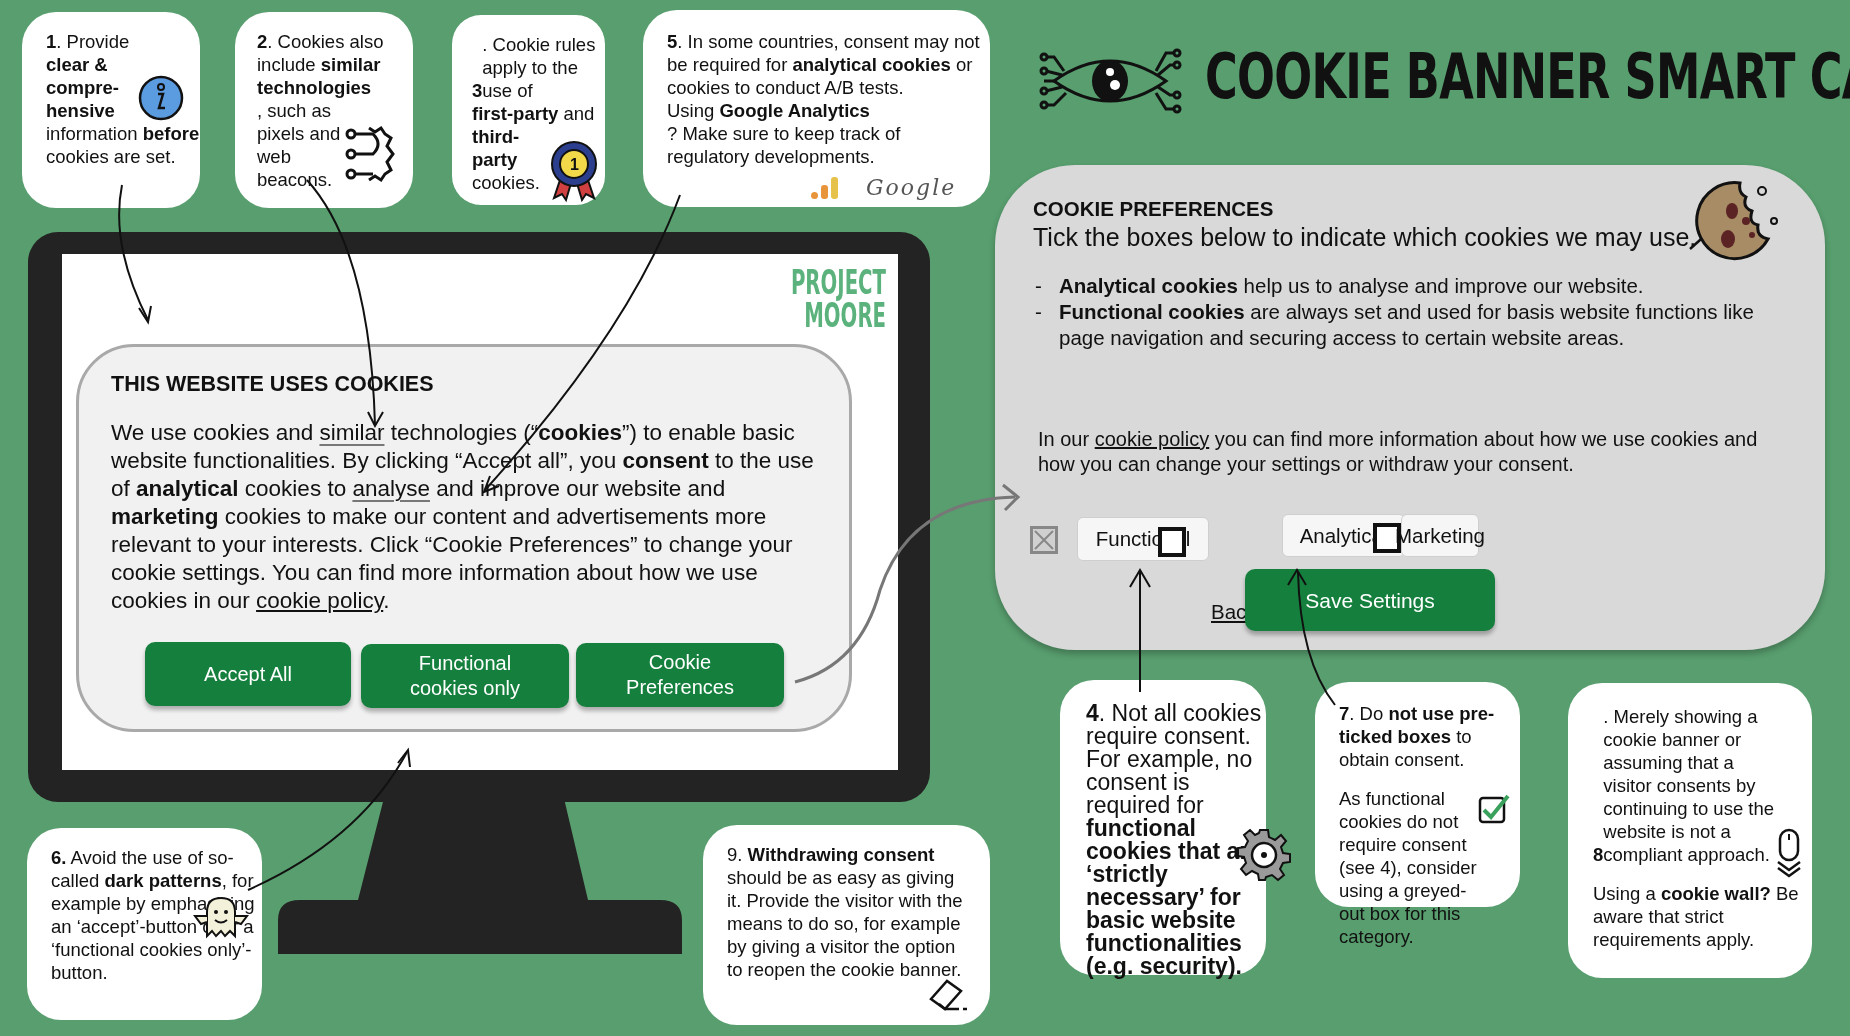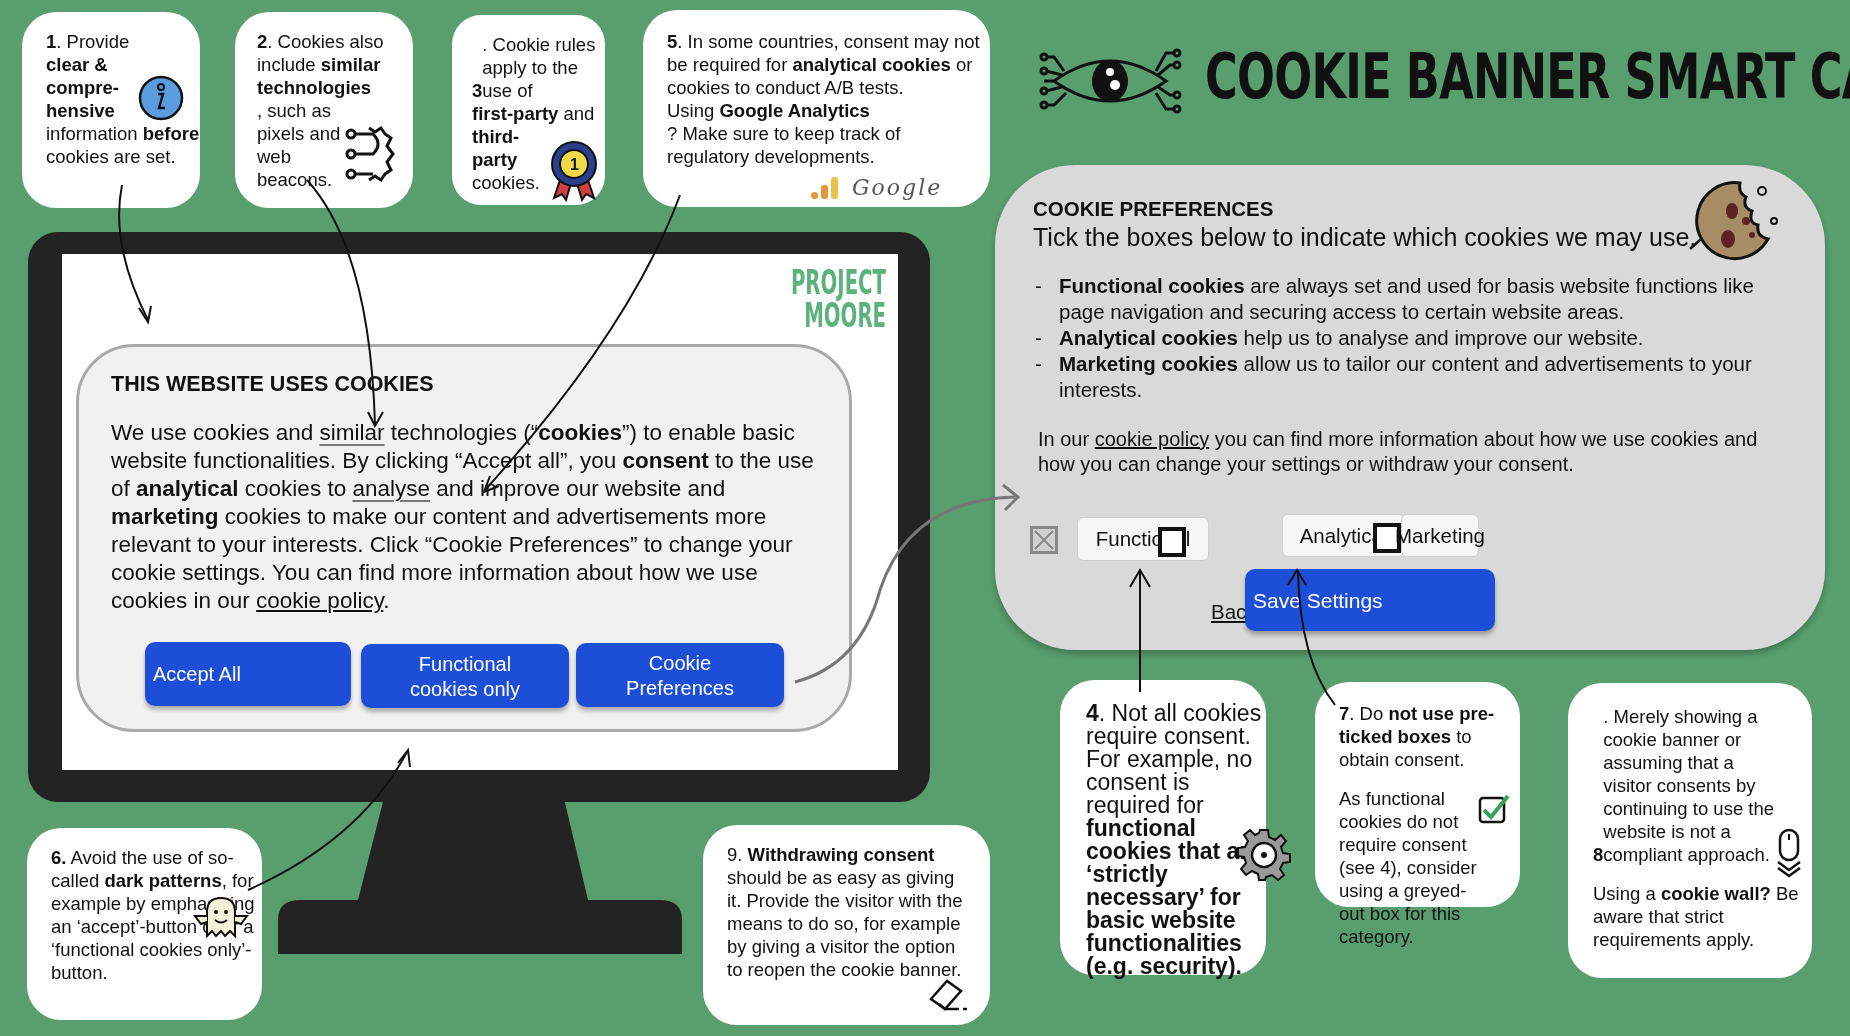--- a/index.html
+++ b/index.html
@@ -16,23 +16,23 @@
              border-radius:30px; }
   .screen { position:absolute; left:34px; top:22px; width:836px; height:516px; background:#fff; }
   .pm { position:absolute; right:12px; top:12px; color:#5bb27c; font-family:"DejaVu Sans", sans-serif;
         font-weight:bold; font-size:34px; line-height:33px; text-align:right; transform:scaleX(0.58);
         transform-origin:right top; }
   .banner { position:absolute; left:14px; top:90px; width:776px; height:388px; background:#f1f1f1;
             border:3px solid #a9a9a9; border-radius:58px; box-sizing:border-box; }
   .banner-h { position:absolute; left:32px; top:25px; font-weight:bold; font-size:21.5px; }
   .banner-body { position:absolute; left:32px; top:72px; width:720px; font-size:22.5px; line-height:28px; }
   .u { text-decoration:underline; text-decoration-color:#777; text-decoration-thickness:2px; text-underline-offset:4px; }
-  .btn { position:absolute; background:#1d4ed8; color:#fff; border-radius:10px; font-size:20px;
-         line-height:25px; text-align:center; display:flex; align-items:center; 
-         box-shadow:0 4px 4px rgba(0,0,0,0.28); box-sizing:border-box; padding:8px 8px; }
+  .btn { position:absolute; background:#15803d; color:#fff; border-radius:10px; font-size:20px;
+         line-height:25px; text-align:center; display:flex; align-items:center; justify-content:center;
+         box-shadow:0 4px 4px rgba(0,0,0,0.28); box-sizing:border-box; padding:0 8px; }
   .pref { position:absolute; left:995px; top:165px; width:830px; height:485px; background:#d9d9d9;
           border-radius:80px; box-shadow:0 4px 6px rgba(0,0,0,0.25); }
   .pref-h { position:absolute; left:38px; top:32px; font-weight:bold; font-size:20.5px; }
   .pref-sub { position:absolute; left:38px; top:58px; font-size:25px; }
   .pref-list { position:absolute; left:38px; top:108px; width:760px; font-size:20.5px; line-height:26px; margin:0; padding:0; list-style:none; }
   .pref-list li { position:relative; padding-left:26px; }
   .pref-list li::before { content:"-"; position:absolute; left:2px; }
   .pref-policy { position:absolute; left:43px; top:262px; width:760px; font-size:20px; line-height:25px; }
   .chip { position:absolute; background:#f6f6f6; border:1.5px solid #cfcfcf; border-radius:6px;
           font-size:20.5px; display:flex; align-items:center; justify-content:center; box-sizing:border-box; }
@@ -115,21 +115,21 @@
 
 <div class="card" style="left:643px;top:10px;width:347px;height:197px;padding:20px 0 0 24px;">
   <b>5</b><span>. In some countries, consent may not be required for </span><b>analytical cookies</b><span> or cookies to conduct A/B tests.</span><br>
   <span>Using </span><b>Google Analytics</b><span style="display:inline-block;width:290px;">? Make sure to keep track of regulatory developments.</span>
   <div class="abs" style="left:168px;top:166px;display:flex;align-items:flex-end;gap:4px;">
     <span style="display:flex;align-items:flex-end;gap:3px;">
       <span style="width:7px;height:7px;border-radius:4px;background:#e8943a;display:inline-block;"></span>
       <span style="width:7px;height:14px;border-radius:3px;background:#e8943a;display:inline-block;"></span>
       <span style="width:7px;height:22px;border-radius:3px;background:#e6c24a;display:inline-block;"></span>
     </span>
-    <span style="font-family:'DejaVu Serif', serif;font-style:italic;font-size:22px;color:#555;margin-left:10px;letter-spacing:2px;">Google</span>
+    <span style="font-family:'DejaVu Serif', serif;font-style:italic;font-size:22px;color:#555;margin-left:24px;letter-spacing:2px;">Google</span>
   </div>
 </div>
 
 <div class="abs" style="left:270px;top:790px;">
   <svg width="430" height="168">
       <path d="M116 0 L292 0 L318 110 L390 110 Q412 110 412 130 L412 164 L8 164 L8 130 Q8 110 30 110 L88 110 Z" fill="#232323"></path>
     </svg>
 </div>
 <div class="monitor">
   <div class="screen">
@@ -167,23 +167,22 @@
       <path d="M70 6 A38 38 0 1 0 98 62 Q86 60 88 48 Q78 46 82 34 Q72 30 76 20 Q68 16 70 6 Z" fill="#a88c66" stroke="#111" stroke-width="3"></path>
       <ellipse cx="62" cy="34" rx="6" ry="8" fill="#5b2323"></ellipse>
         <circle cx="76" cy="44" r="4" fill="#5b2323"></circle>
         <ellipse cx="58" cy="62" rx="7" ry="9" fill="#5b2323"></ellipse>
         <circle cx="82" cy="58" r="3" fill="#5b2323"></circle>
       <circle cx="92" cy="14" r="4" fill="none" stroke="#111" stroke-width="2"></circle>
         <circle cx="104" cy="44" r="3" fill="none" stroke="#111" stroke-width="2"></circle>
       </svg>
   </div>
   <ul class="pref-list">
+    <li><b>Analytical cookies</b><span> help us to analyse and improve our website.</span></li>
     <li><b>Functional cookies</b><span> are always set and used for basis website functions like page navigation and securing access to certain website areas.</span></li>
-    <li><b>Analytical cookies</b><span> help us to analyse and improve our website.</span></li>
-    <li><b>Marketing cookies</b><span> allow us to tailor our content and advertisements to your interests.</span></li>
   </ul>
   <div class="pref-policy">
     <span>In our </span><a style="color:#111;text-decoration:underline;">cookie policy</a><span> you can find more information about how we use cookies and how you can change your settings or withdraw your consent.</span>
   </div>
 
   <div class="cb grey" style="left:35px;top:361px;width:28px;height:28px;">
     <svg width="22" height="22" style="position:absolute;left:0;top:0;">
         <path d="M2 2 L20 20 M20 2 L2 20" stroke="#888" stroke-width="2"></path>
       </svg>
   </div>

